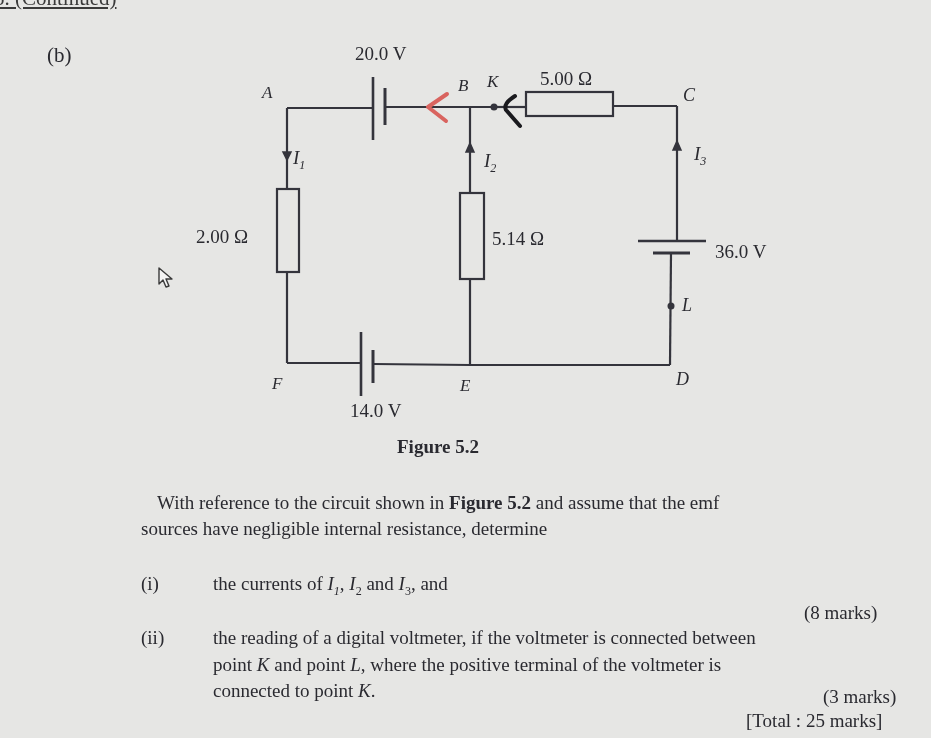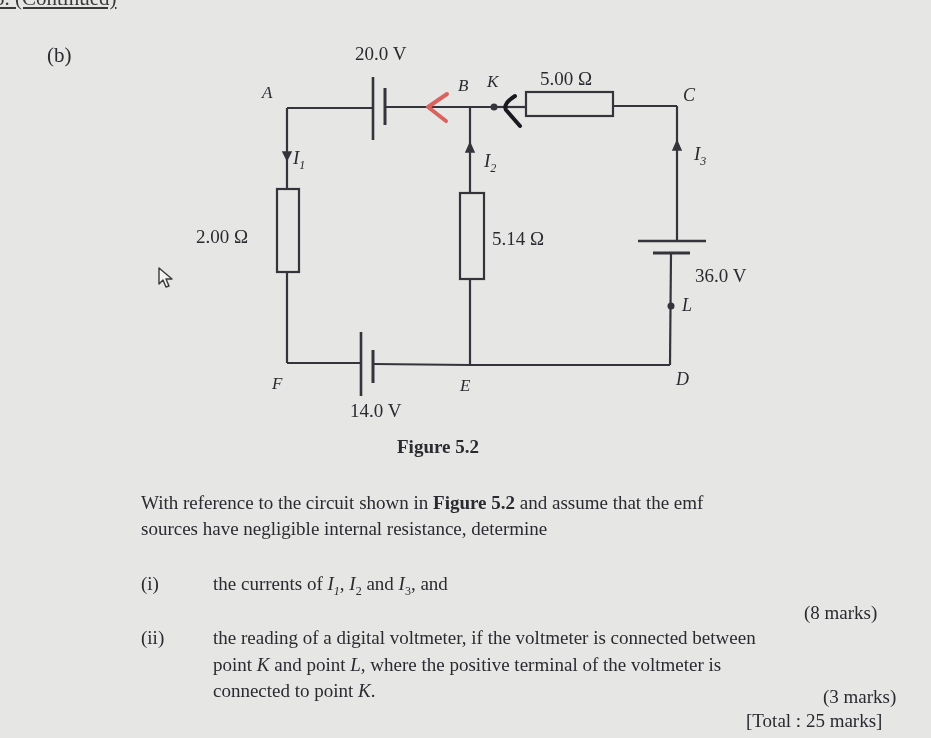--- a/index.html
+++ b/index.html
@@ -87,31 +87,31 @@
 <div class="abs lbl ital" style="left:487px;top:72px;font-size:17px;">K</div>
 <div class="abs lbl" style="left:540px;top:68px;">5.00 Ω</div>
 <div class="abs lbl ital" style="left:683px;top:85px;font-size:18px;">C</div>
 
 <div class="abs lbl ital" style="left:293px;top:147px;"><span>I</span><sub>1</sub></div>
 <div class="abs lbl ital" style="left:484px;top:150px;"><span>I</span><sub>2</sub></div>
 <div class="abs lbl ital" style="left:694px;top:143px;"><span>I</span><sub>3</sub></div>
 
 <div class="abs lbl" style="left:196px;top:226px;">2.00 Ω</div>
 <div class="abs lbl" style="left:492px;top:228px;">5.14 Ω</div>
-<div class="abs lbl" style="left:695px;top:241px;margin-top:24px;">36.0 V</div>
+<div class="abs lbl" style="left:715px;top:241px;">36.0 V</div>
 <div class="abs lbl ital" style="left:682px;top:295px;font-size:18px;">L</div>
 
 <div class="abs lbl ital" style="left:272px;top:374px;font-size:17px;">F</div>
 <div class="abs lbl ital" style="left:460px;top:376px;font-size:17px;">E</div>
 <div class="abs lbl ital" style="left:676px;top:369px;font-size:18px;">D</div>
 <div class="abs lbl" style="left:350px;top:400px;">14.0 V</div>
 
 <div class="abs fig-caption">Figure 5.2</div>
 
-<div class="abs para" style="top:490px;"><span>With reference to the circuit shown in </span><b>Figure 5.2</b><span> and assume that the emf</span></div>
+<div class="abs para" style="top:490px;margin-left:16px;"><span>With reference to the circuit shown in </span><b>Figure 5.2</b><span> and assume that the emf</span></div>
 <div class="abs para" style="top:516px;">sources have negligible internal resistance, determine</div>
 
 <div class="abs num" style="top:573px;">(i)</div>
 <div class="abs item-text" style="top:573px;"><span>the currents of </span><i>I</i><sub class="ital">1</sub>, <i>I</i><sub>2</sub> <span>and</span> <i>I</i><sub>3</sub><span>, and</span></div>
 <div class="abs marks" style="left:804px;top:580px;margin-top:22px;">(8 marks)</div>
 
 <div class="abs num" style="top:627px;">(ii)</div>
 <div class="abs item-text" style="top:627px;">the reading of a digital voltmeter, if the voltmeter is connected between</div>
 <div class="abs item-text" style="top:654px;"><span>point </span><i>K</i><span> and point </span><i>L</i><span>, where the positive terminal of the voltmeter is</span></div>
 <div class="abs item-text" style="top:680px;"><span>connected to point </span><i>K</i><span>.</span></div>

